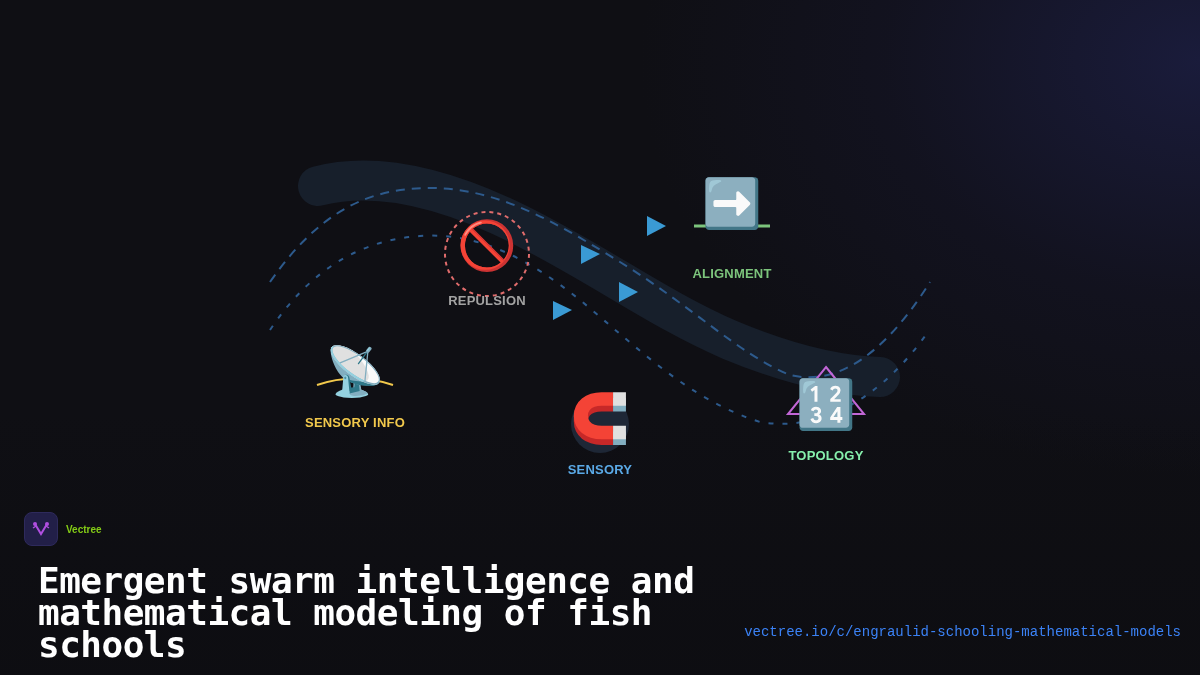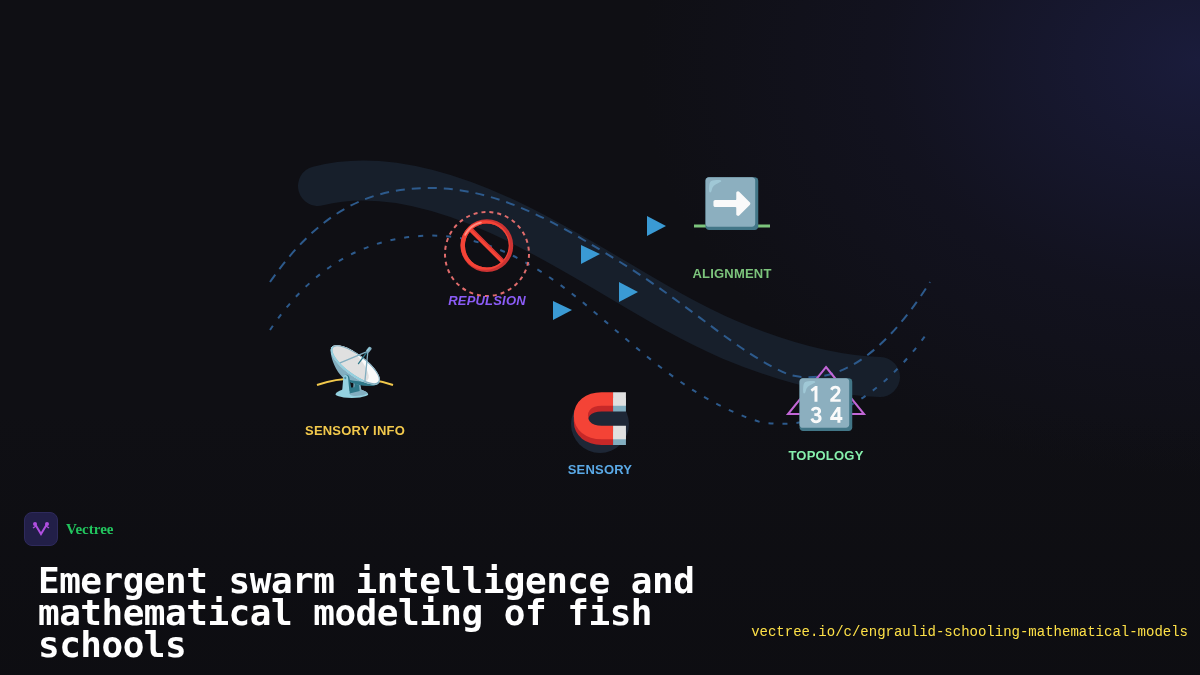--- a/index.html
+++ b/index.html
@@ -34,33 +34,33 @@
       position: absolute; left: 24px; top: 512px;
       display: flex; align-items: center; gap: 8px;
     }
     .brand-logo {
       width: 34px; height: 34px; border-radius: 8px;
       background: #221f48; border: 1px solid #2e2a5c;
       display: flex; align-items: center; justify-content: center;
       box-sizing: border-box;
     }
     .brand-name {
-      font-family: Liberation Serif, serif; font-weight: bold;
-      font-size: 15px; color: #22c55e;
+      font-family: Liberation Sans, sans-serif; font-weight: bold;
+      font-size: 10px; color: #84cc16;
     }
     .title {
       position: absolute; left: 24px; top: 551px; width: 720px;
       margin: 14px;
       font-family: "DejaVu Sans Mono", monospace; font-weight: bold;
       font-size: 36px; line-height: 32px; color: #ffffff;
       letter-spacing: -0.5px;
     }
     .url {
-      position: absolute; right: 12px; top: 624px;
-      font-family: "Liberation Mono", monospace; font-size: 14px; color: #fde047;
+      position: absolute; right: 19px; top: 624px;
+      font-family: "Liberation Mono", monospace; font-size: 14px; color: #3b82f6;
     }
     .magnet-bg {
       position: absolute; width: 58px; height: 58px; border-radius: 50%;
       background: #1e2736; left: 0; top: 14px;
     }
   </style>
 </head>
 <body>
 
 <div class="bg-glow"></div>
@@ -86,35 +86,35 @@
 
   <path d="M317,385 Q355,372 393,385" fill="none" stroke="#f2c94c" stroke-width="2"></path>
 
   <polygon points="826,367 864,414 788,414" fill="none" stroke="#c266d6" stroke-width="2"></polygon>
 </svg>
 
 <div class="node" style="left:487px; top:205px;">
   <div class="node-icon" style="height:80px;">
     <span>🚫</span>
   </div>
-  <div class="node-label" style="color:#8b5cf6; margin-top:8px;font-style:italic;">REPULSION</div>
+  <div class="node-label" style="color:#a3a3a3; margin-top:8px;">REPULSION</div>
 </div>
 
 <div class="node" style="left:732px; top:163px;">
   <div class="node-icon">
     <span>➡️</span>
   </div>
   <div class="node-label" style="color:#7cc47c; margin-top:23px;">ALIGNMENT</div>
 </div>
 
 <div class="node" style="left:355px; top:331px;">
   <div class="node-icon">
     <span>📡</span>
   </div>
-  <div class="node-label" style="color:#f2c94c; margin-top:12px;">SENSORY INFO</div>
+  <div class="node-label" style="color:#f2c94c; margin-top:4px;">SENSORY INFO</div>
 </div>
 
 <div class="node" style="left:600px; top:378px;">
   <div class="node-icon">
     <div class="magnet-bg" style="left:16px; top:17px;"></div>
     <span style="position:relative;">🧲</span>
   </div>
   <div class="node-label" style="color:#5aa9e6; margin-top:4px;">SENSORY</div>
 </div>
 

